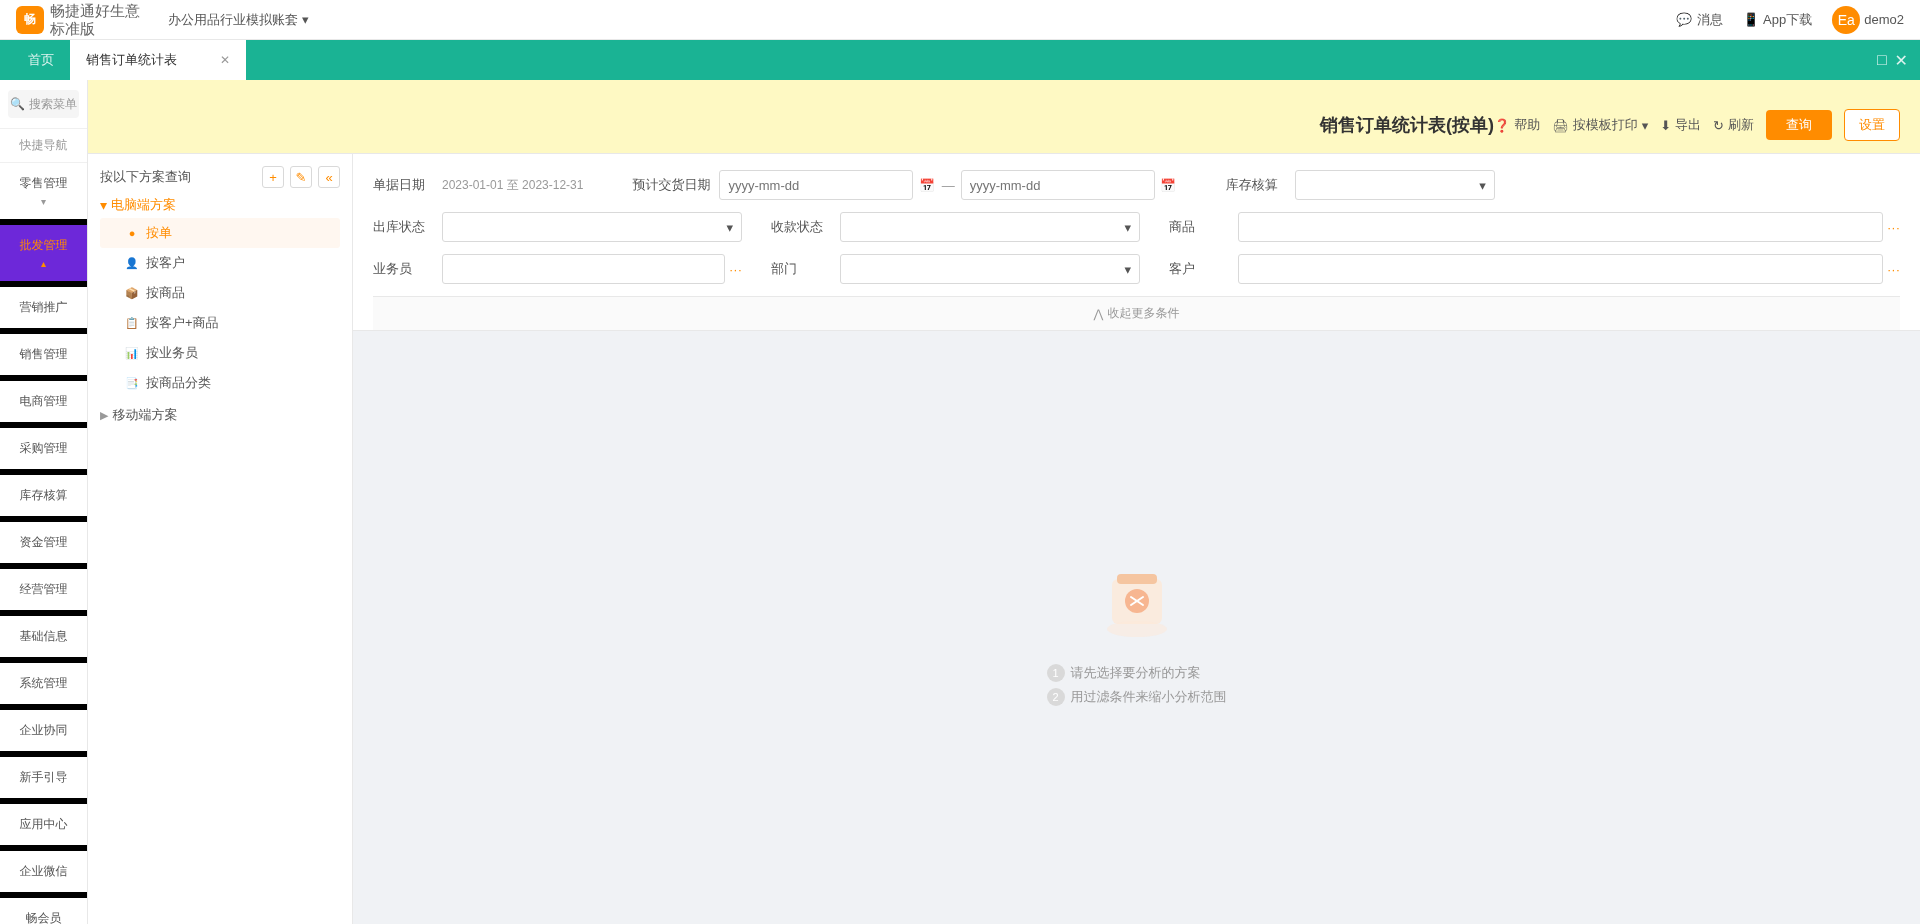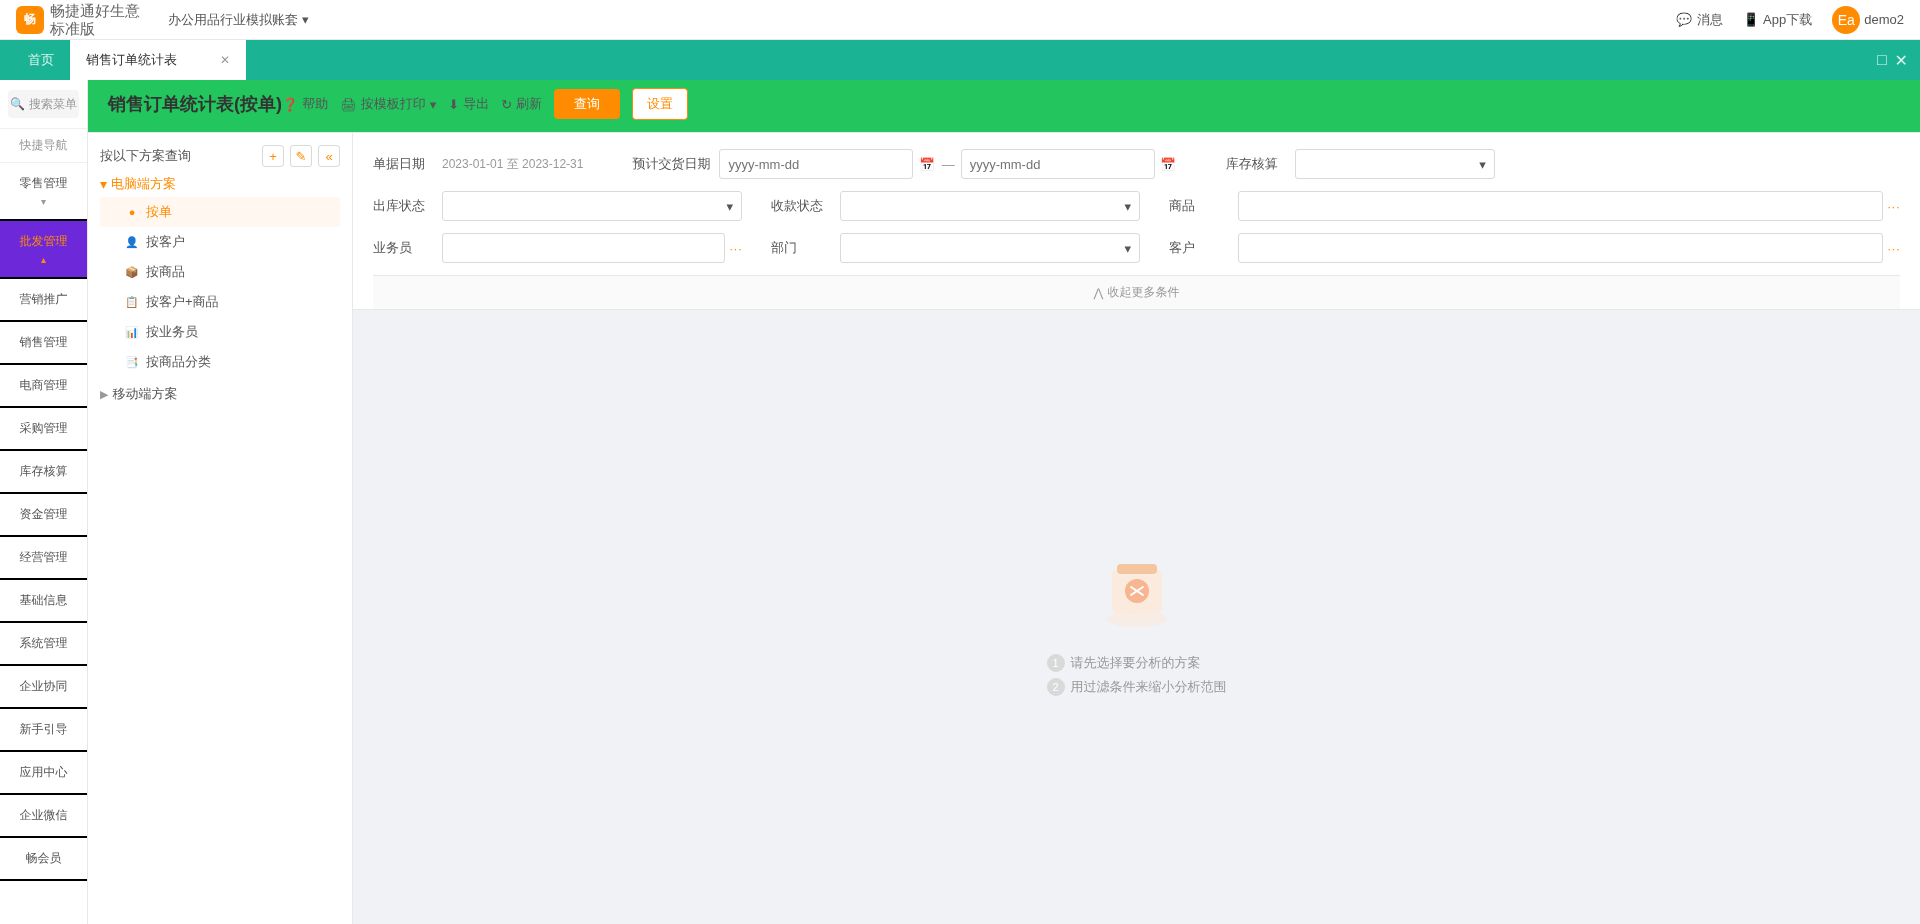--- a/index.html
+++ b/index.html
@@ -26,31 +26,31 @@
 
     
     .main-layout { display: flex; flex: 1; overflow: hidden; }
 
     
     .sidebar { width: 88px; background: #fff; border-right: 1px solid #e8e8e8; display: flex; flex-direction: column; overflow-y: auto; flex-shrink: 0; }
     .sidebar-search { padding: 10px 8px; border-bottom: 1px solid #f0f0f0; }
     .sidebar-search-btn { width: 100%; height: 28px; background: #f5f5f5; border: none; border-radius: 4px; font-size: 12px; color: #999; cursor: pointer; display: flex; align-items: center; justify-content: center; gap: 4px; }
     .sidebar-shortcut { padding: 8px; border-bottom: 1px solid #f0f0f0; }
     .sidebar-shortcut-label { font-size: 12px; color: #999; text-align: center; cursor: pointer; }
-    .sidebar-menu-item { padding: 12px 8px; display: flex; flex-direction: column; align-items: center; gap: 4px; cursor: pointer; border-bottom: 2px solid #000000; position: relative; }
+    .sidebar-menu-item { padding: 12px 8px; display: flex; flex-direction: column; align-items: center; gap: 4px; cursor: pointer; border-bottom: 6px solid #000000; position: relative; }
     .sidebar-menu-item.active { background: #6d28d9; color: #ff8c00; }
     .sidebar-menu-label { font-size: 12px; color: #555; text-align: center; }
     .sidebar-menu-item.active .sidebar-menu-label { color: #ff8c00; }
     .sidebar-arrow { font-size: 10px; color: #999; }
 
     
     .content-area { flex: 1; display: flex; flex-direction: column; overflow: hidden; }
 
     
-    .page-header { background: #22c55e; padding: 8px 20px 0 20px; border-bottom: 1px solid #e8e8e8; display: flex; align-items: center; justify-content: flex-start; flex-shrink: 0; }
+    .page-header { background: #fef9c3; padding: 29px 20px 0 20px; border-bottom: 1px solid #e8e8e8; display: flex; align-items: center; justify-content: flex-end; flex-shrink: 0; }
     .page-title { font-size: 18px; font-weight: bold; color: #333; padding-bottom: 12px; }
     .page-actions { display: flex; align-items: center; gap: 12px; padding-bottom: 12px; }
     .page-action-btn { display: flex; align-items: center; gap: 4px; color: #555; font-size: 13px; cursor: pointer; }
     .query-btn { background: #ff8c00; color: white; border: none; padding: 6px 20px; border-radius: 4px; cursor: pointer; font-size: 13px; }
     .setting-btn { background: white; color: #ff8c00; border: 1px solid #ff8c00; padding: 6px 14px; border-radius: 4px; cursor: pointer; font-size: 13px; }
     .filter-row { display: flex; align-items: center; gap: 9px; margin-bottom: 12px; flex-wrap: wrap; }
     .filter-label { font-size: 13px; color: #555; white-space: nowrap; min-width: 60px; }
     .filter-date-group { display: flex; align-items: center; gap: 8px; }
     .date-btn { padding: 3px 8px; border: 1px solid #d9d9d9; border-radius: 3px; cursor: pointer; font-size: 12px; color: #555; background: white; }
     .date-btn.active { background: #ff8c00; color: white; border-color: #ff8c00; border-radius: 12px; }

